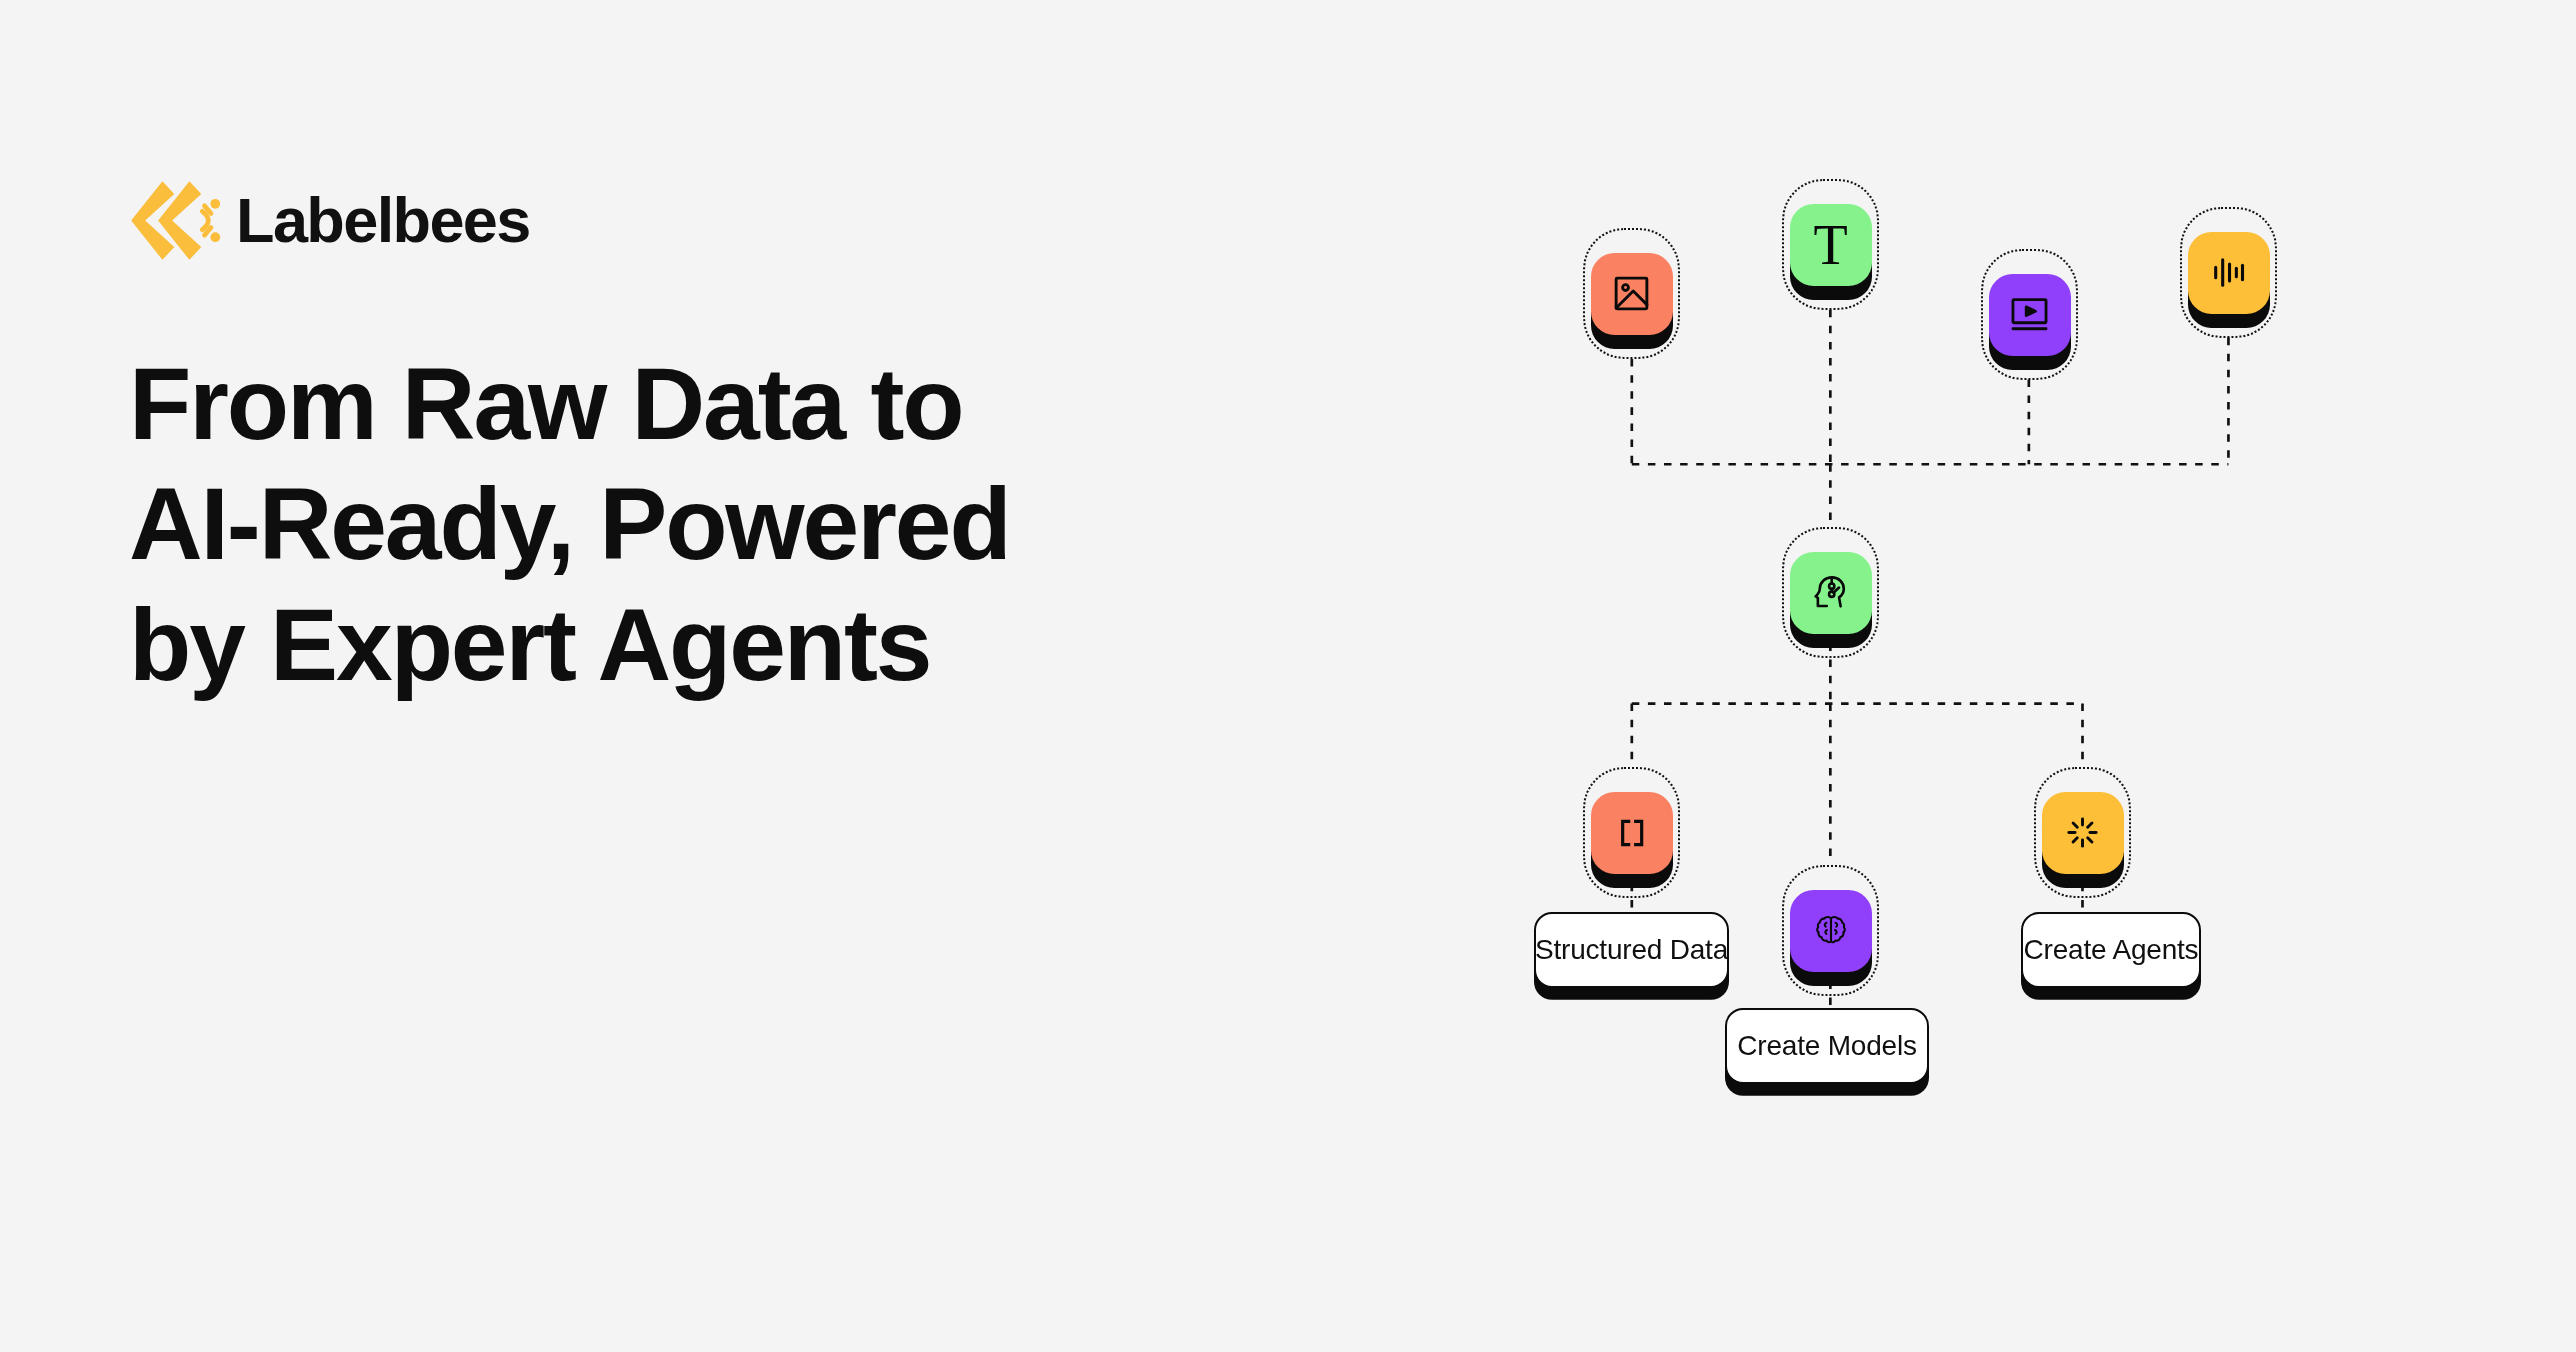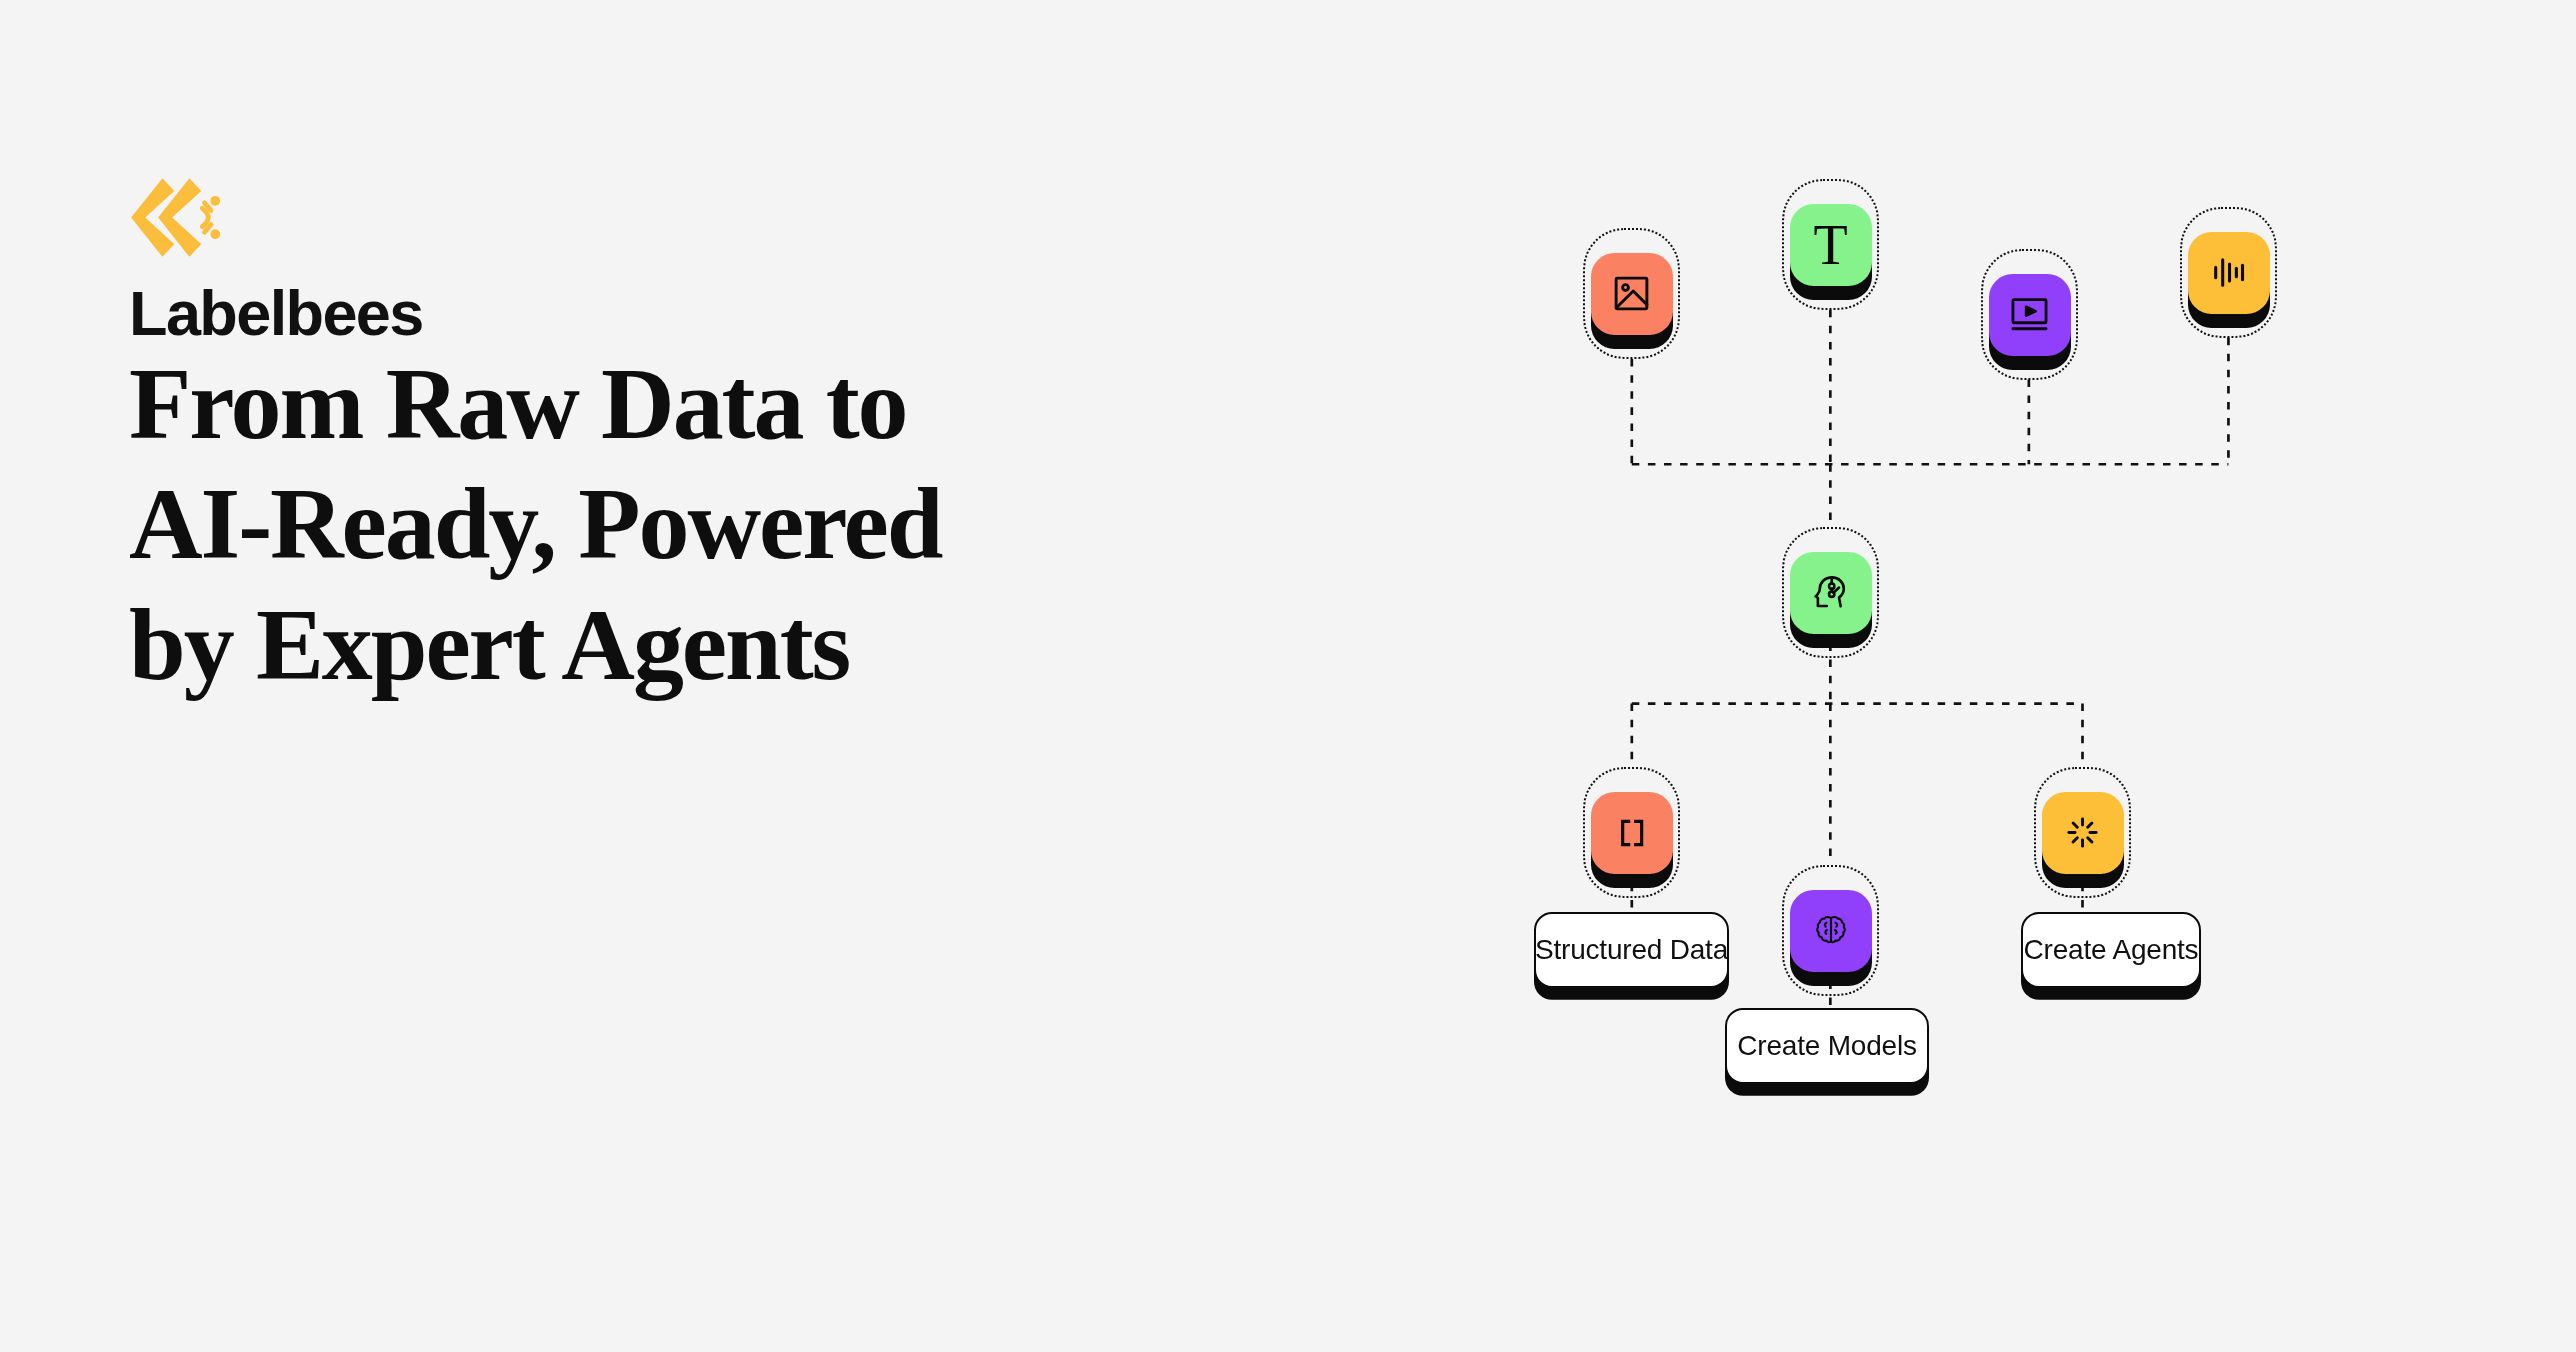--- a/index.html
+++ b/index.html
@@ -25,43 +25,43 @@
   
   #left-col {
     position: absolute;
     left: 129px;
     top: 177px;
     width: 1315px;
   }
 
   #brand {
     display: flex;
-    gap: 24px;
+    align-items: center;
+    gap: 11px;
     height: 86px;
-    flex-direction: column;
   }
   #brand-mark {
     width: 96px;
     height: 81px;
     flex: 0 0 auto;
     display: block;
   }
   #brand-name {
     font-family: "Liberation Sans", sans-serif;
     font-weight: bold;
     font-size: 63px;
     letter-spacing: -1.6px;
     color: #111111;
     line-height: 1;
     white-space: nowrap;
   }
 
   #headline {
     margin-top: 81px;
-    font-family: Liberation Serif, serif;
+    font-family: Liberation Sans, sans-serif;
     font-weight: bold;
     font-size: 102px;
     line-height: 1.18;
     letter-spacing: -2.1px;
     color: #0E0E0E;
     max-width: 1277px;
   }
   #headline .hl-line { display: block; white-space: nowrap; }
 
   

